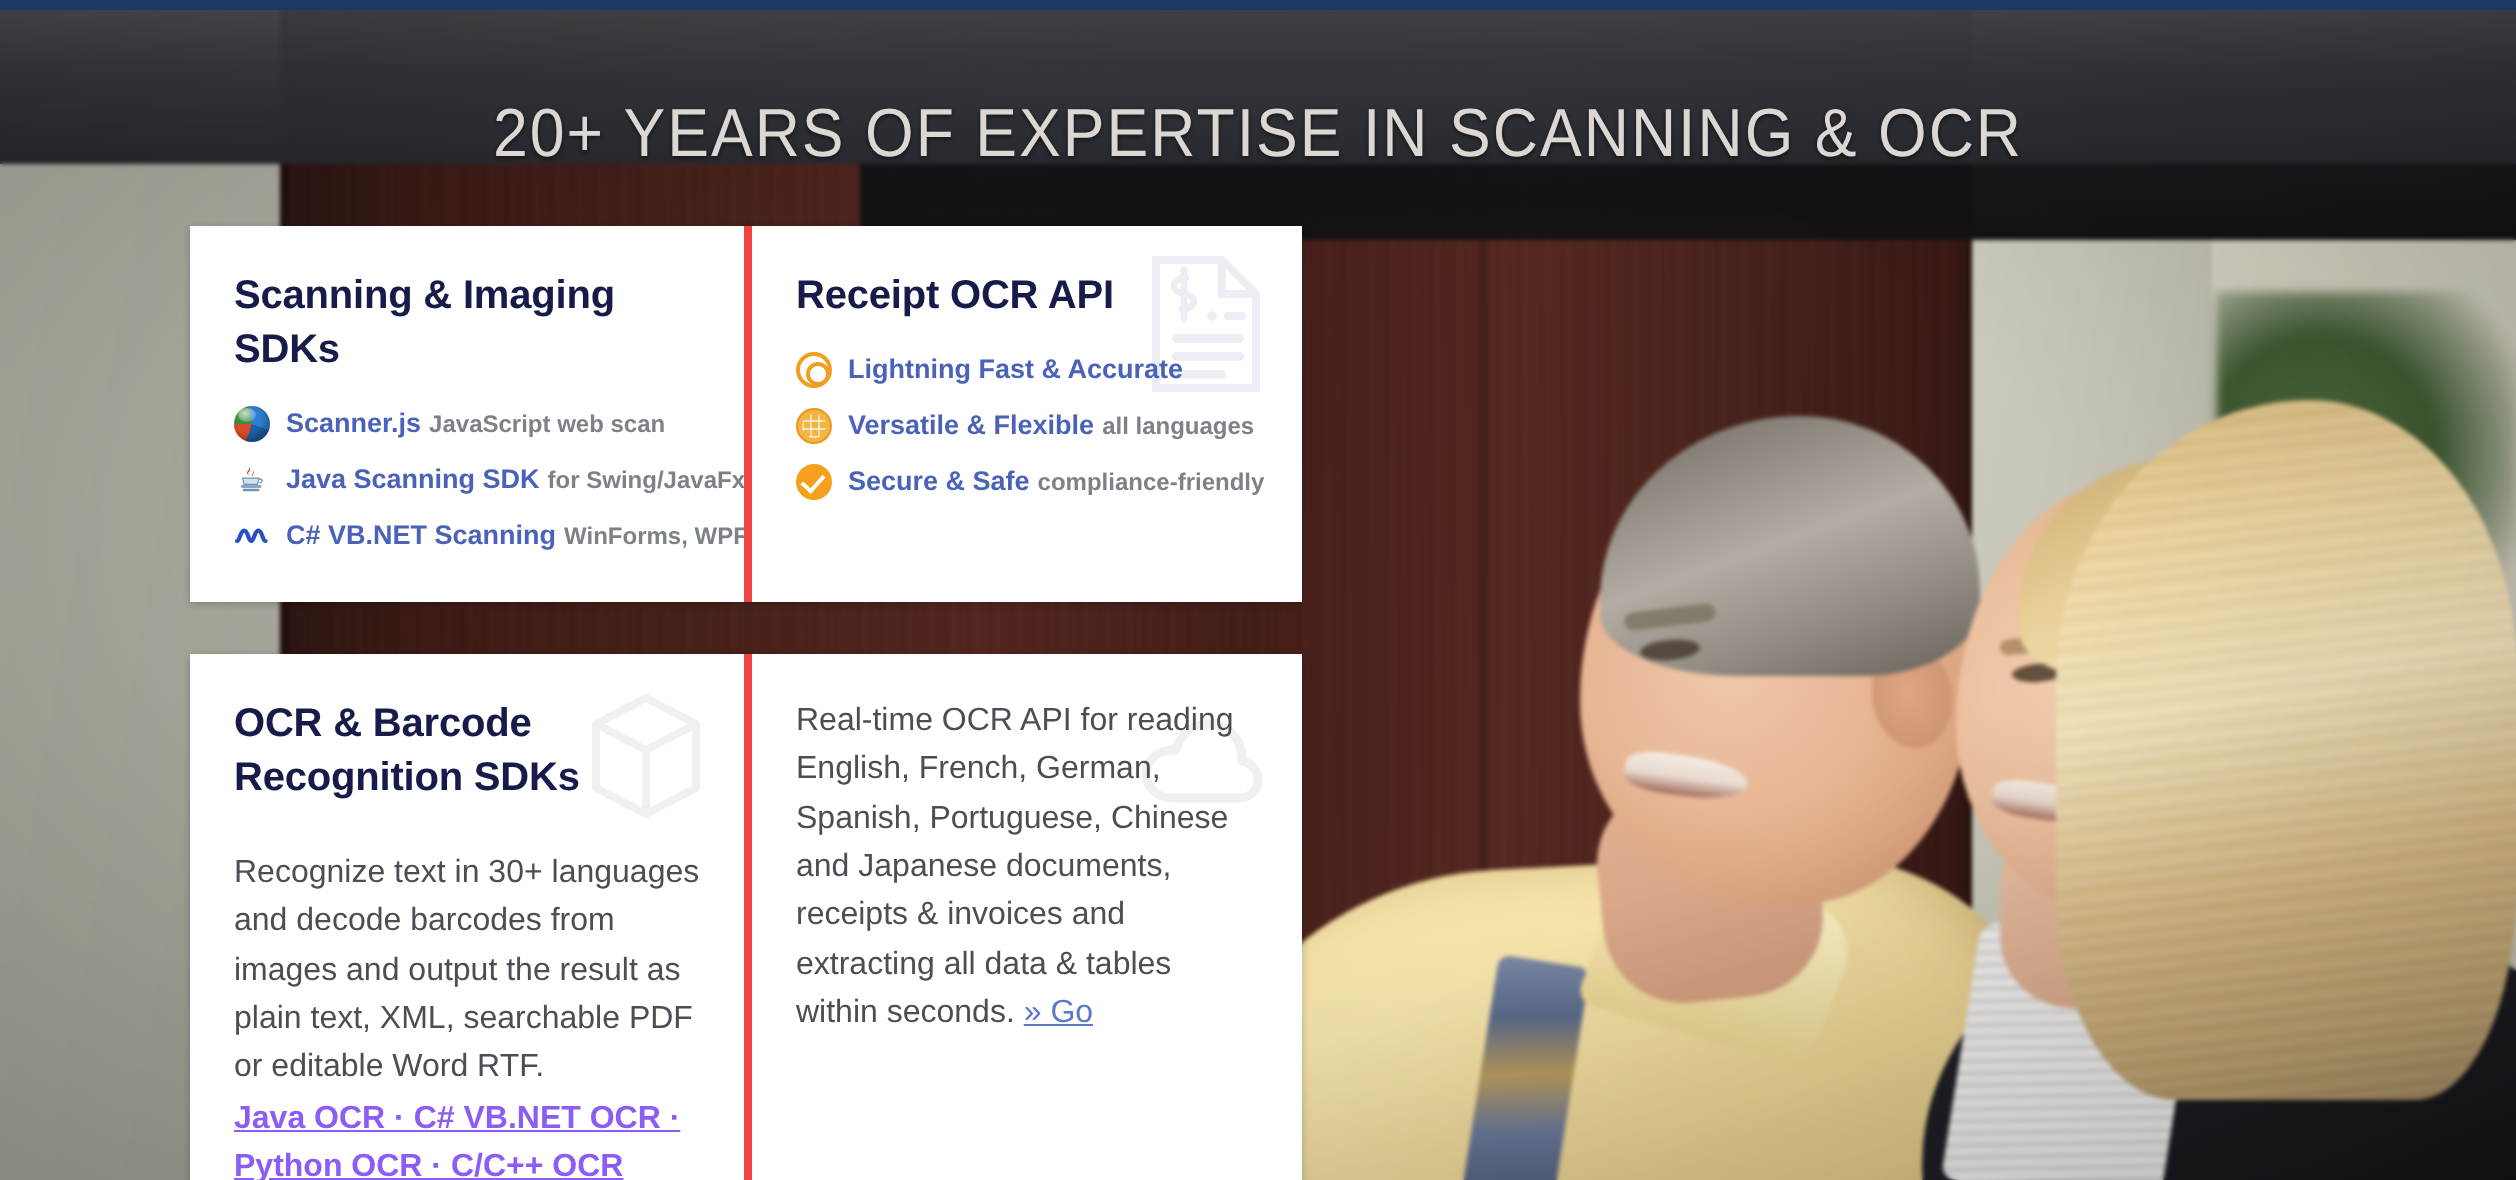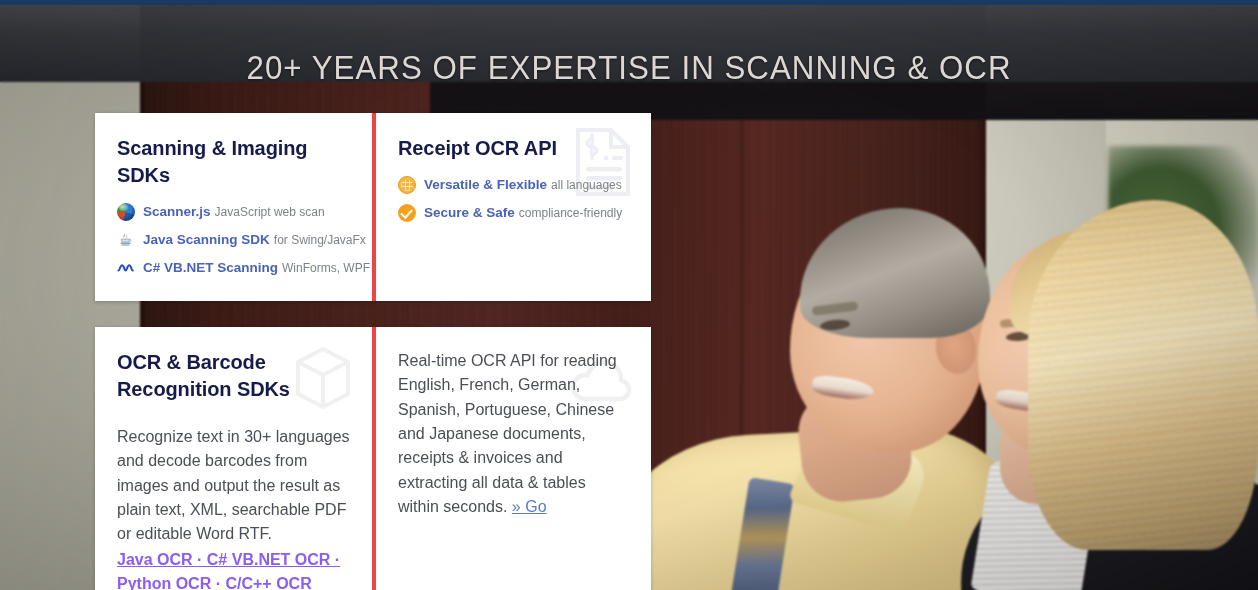--- a/index.html
+++ b/index.html
@@ -292,21 +292,21 @@
     position: relative;
   }
   .feat .strong {
     color: #4a62b8;
     font-weight: bold;
     font-size: 13.5px;
     white-space: nowrap;
   }
   .feat .sub {
     color: #7d8288;
-    font-weight: normal;
+    font-weight: bold;
     font-size: 12px;
     margin-left: 4px;
     white-space: nowrap;
   }
 
   
   .ico-globe-color {
     border-radius: 50%;
     background:
       conic-gradient(from 200deg,
@@ -470,20 +470,25 @@
             <circle cx="31" cy="31" r="2.4" fill="#eceef3"></circle>
             <rect x="37" y="29" width="11" height="4" rx="2" fill="#eceef3"></rect>
             <rect x="11" y="40" width="36" height="4.4" rx="2.2" fill="#eceef3"></rect>
             <rect x="11" y="49" width="36" height="4.4" rx="2.2" fill="#eceef3"></rect>
             <rect x="11" y="58" width="27" height="4.4" rx="2.2" fill="#eceef3"></rect>
           </svg>
         </div>
 
         <div class="card-title">Receipt OCR API</div>
 
+        <div class="feat">
+          <span class="ico ico-target"></span>
+          <span class="strong">Lightning Fast &amp; Accurate</span>
+          <span class="sub"></span>
+        </div>
 
         <div class="feat">
           <span class="ico ico-globe-orange"></span>
           <span class="strong">Versatile &amp; Flexible</span>
           <span class="sub">all languages</span>
         </div>
 
         <div class="feat">
           <span class="ico ico-check"></span>
           <span class="strong">Secure &amp; Safe</span>

